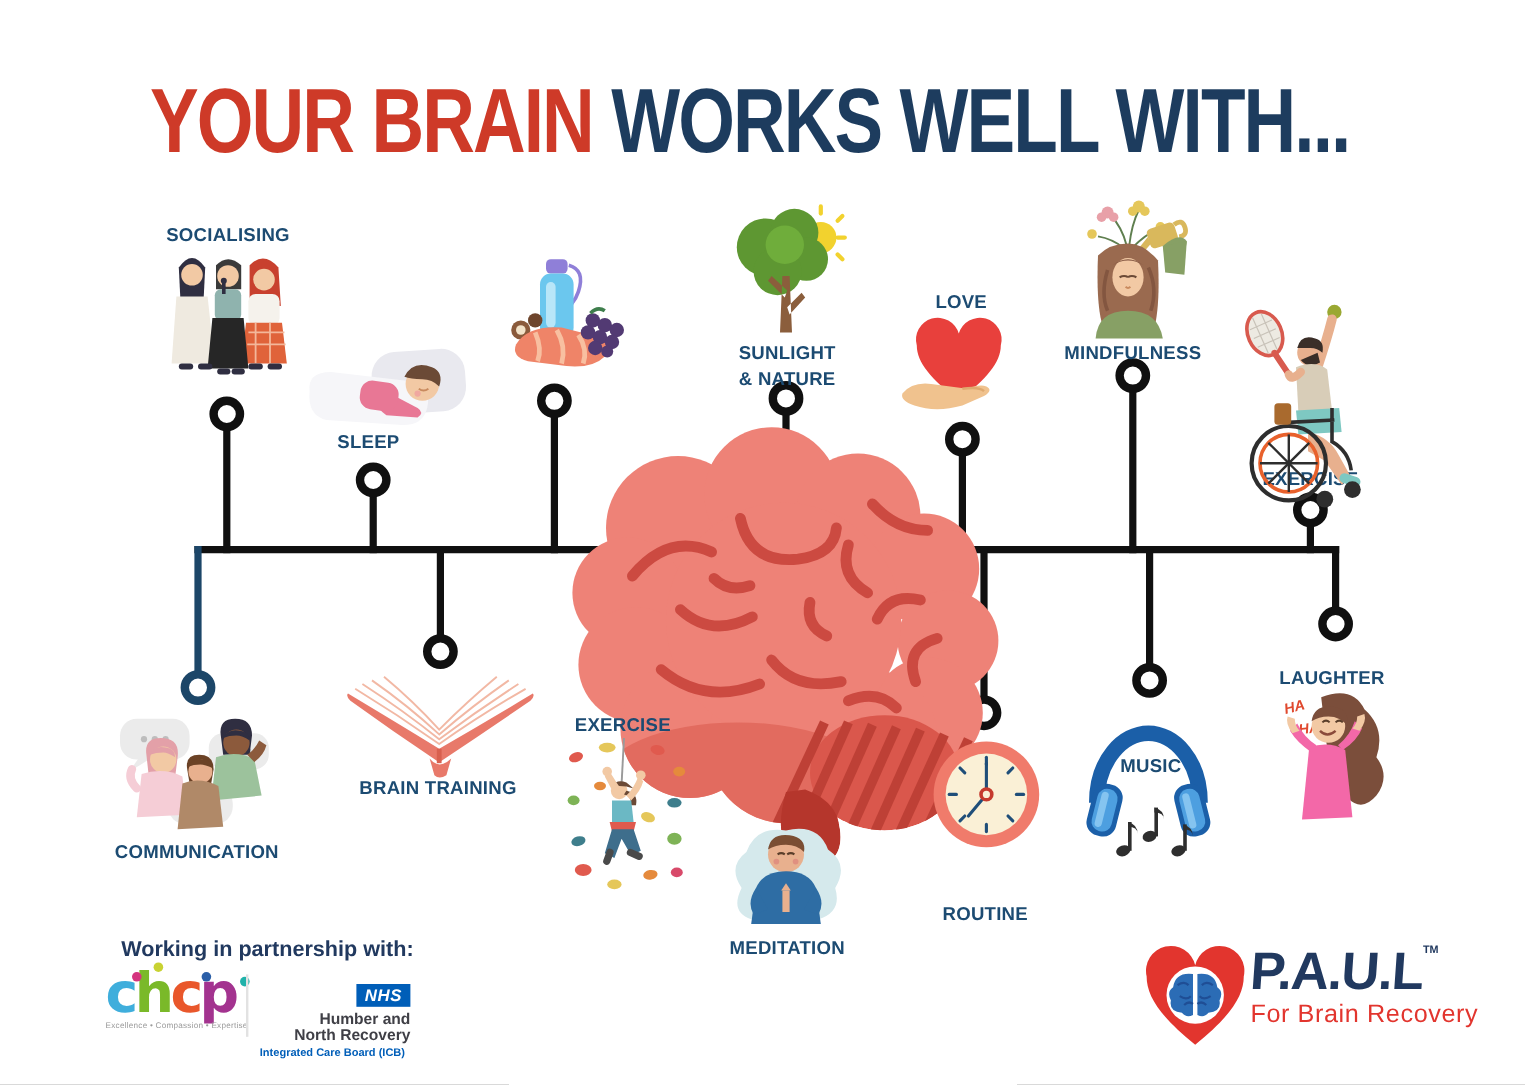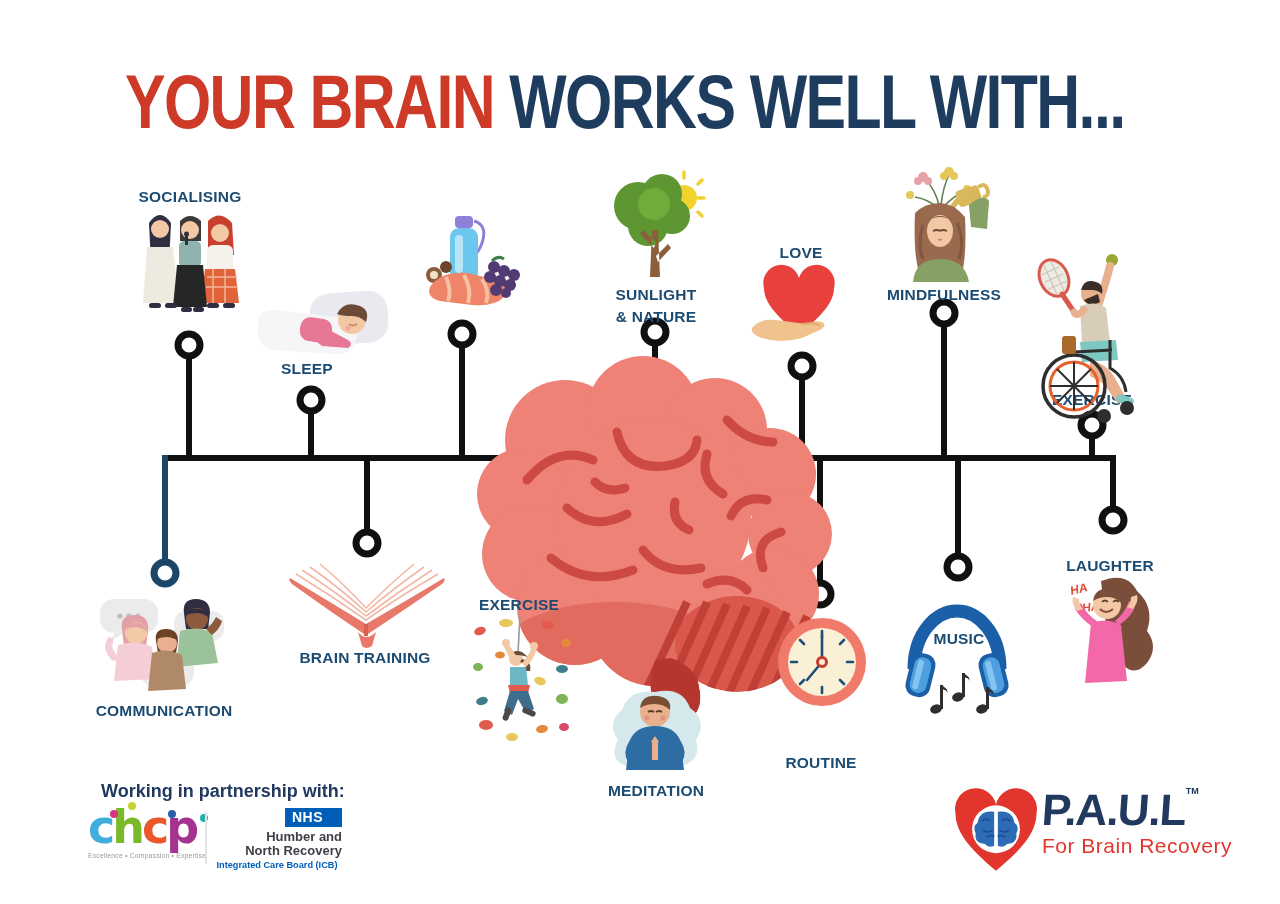--- a/index.html
+++ b/index.html
@@ -31,22 +31,22 @@
   .ha{position:absolute;color:var(--ha-red);font-weight:bold;font-style:italic;font-size:12px;}
   
   .partner-heading{position:absolute;left:78px;top:781px;font-size:18px;font-weight:bold;color:var(--paul-navy);margin-left:23px;}
   .chcp{position:absolute;left:88px;top:804px;width:130px;}
   .chcp-word{font-weight:bold;font-size:46px;letter-spacing:-3px;line-height:46px;font-family:"DejaVu Sans",sans-serif;}
   .chcp-word .l1{color:var(--chcp-c1)} .chcp-word .l2{color:var(--chcp-c2)}
   .chcp-word .l3{color:var(--chcp-c3)} .chcp-word .l4{color:var(--chcp-c4)}
   .chcp-dot{position:absolute;width:8px;height:8px;border-radius:50%;}
   .chcp-tag{font-size:6.8px;color:var(--chcp-gray);letter-spacing:.2px;margin-top:2px;white-space:nowrap;}
   .nhs{position:absolute;left:212px;top:808px;width:130px;text-align:right;}
-  .nhs-box{display:inline-block;background:var(--nhs-blue);color:#fff;font-weight:bold;
-    font-size:14px;padding:1px 19px 2px 7px;letter-spacing:.5px;}
+  .nhs-box{display:inline-block;background:var(--nhs-blue);color:#fff;font-weight:bold;font-style:italic;
+    font-size:14px;padding:1px 7px 2px 7px;letter-spacing:.5px;margin-top:12px;}
   .nhs-l{font-size:13px;font-weight:bold;color:var(--nhs-text);line-height:14px;}
   .nhs-icb{font-size:9.2px;font-weight:bold;color:var(--nhs-blue);margin-top:2px;text-align:center;}
   .nhs-divider{position:absolute;left:205px;top:812px;width:2px;height:52px;background:#E2E2E2;}
   
   .paul{position:absolute;left:950px;top:786px;width:300px;height:100px;}
   .paul-text{position:absolute;left:92px;top:2px;}
   .paul-name{font-weight:bold;font-size:44px;line-height:44px;color:var(--paul-navy);
     letter-spacing:-1px;transform:skewX(-4deg);display:inline-block;}
   .paul-tm{font-size:9px;font-weight:bold;color:var(--paul-navy);vertical-align:top;position:relative;top:-2px;}
   .paul-tag{font-size:21px;color:var(--paul-red);margin-top:2px;letter-spacing:.5px;}

